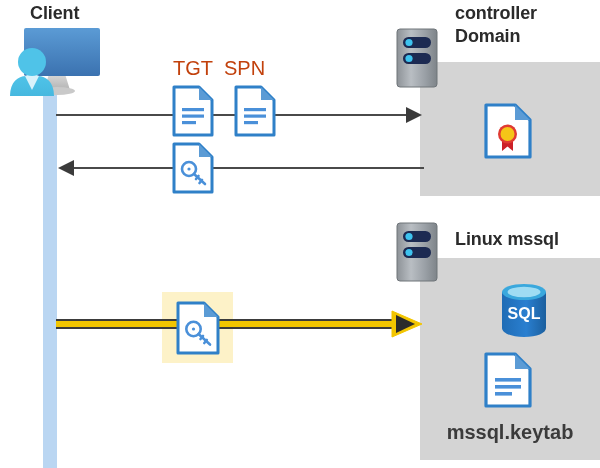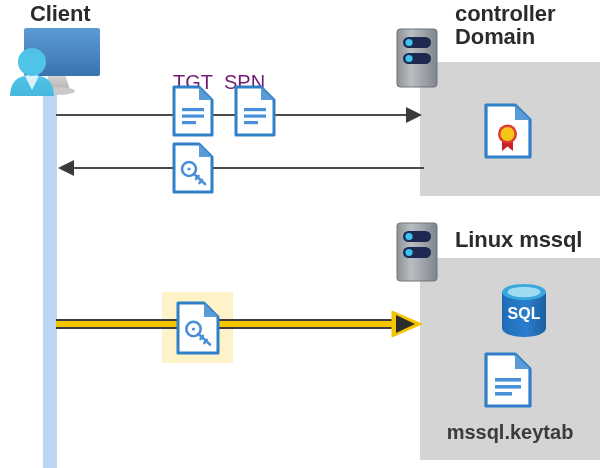--- a/index.html
+++ b/index.html
@@ -16,30 +16,29 @@
     height: 468px;
     background: #ffffff;
     overflow: hidden;
   }
   .abs { position: absolute; }
 
   
   .title-bold {
     font-weight: bold;
     color: #2b2b2b;
-    font-size: 22px;
+    font-size: 18px;
     line-height: 23px;
     letter-spacing: -0.1px;
   }
   .label-plain {
     font-weight: normal;
-    color: #701a75;
+    color: #c2410c;
     font-size: 20px;
     line-height: 24px;
-    margin-top: 14px;
   }
   .file-label {
     font-weight: bold;
     color: #3b3b3b;
     font-size: 20px;
     line-height: 24px;
     text-align: center;
   }
 
   

